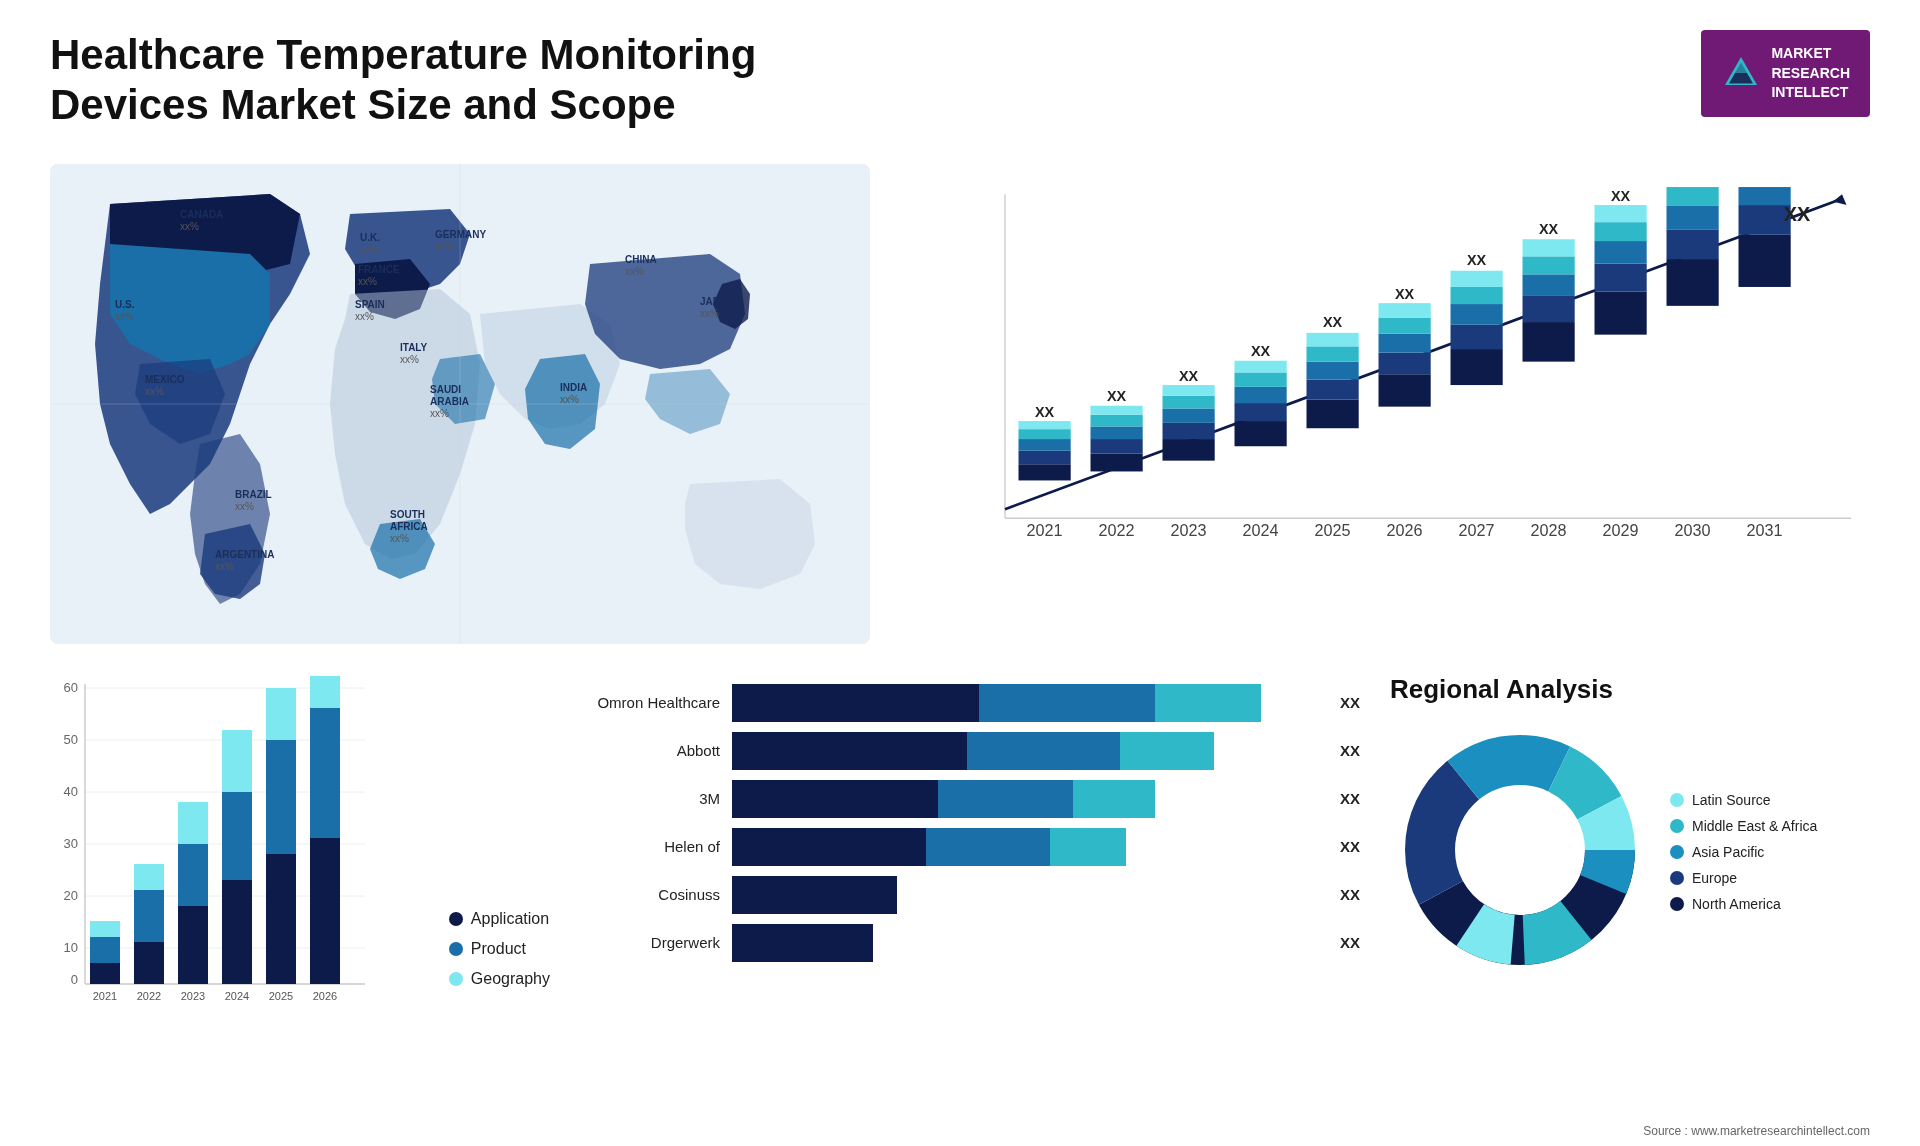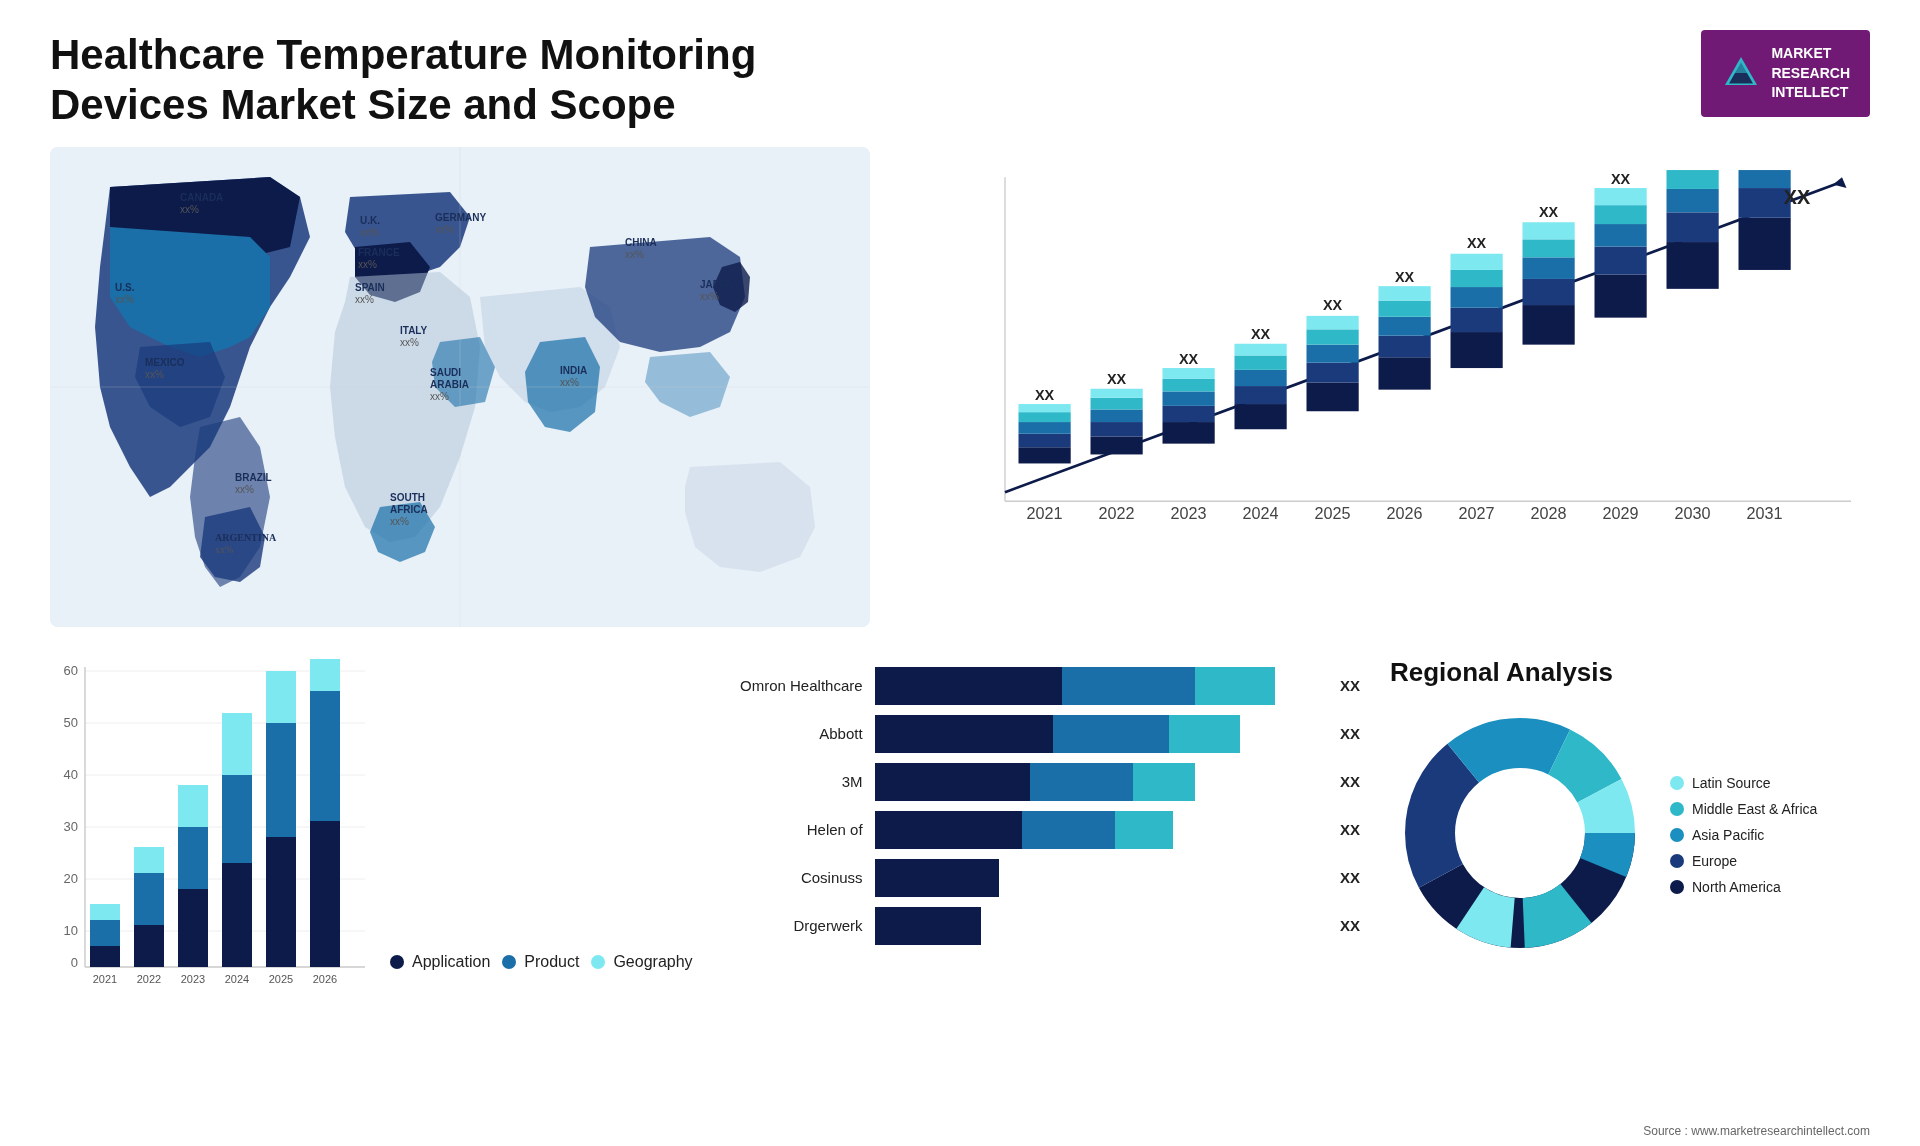--- a/index.html
+++ b/index.html
@@ -15,21 +15,21 @@
       min-height: 1146px;
       background: #fff;
       padding: 30px 50px;
       position: relative;
     }
     
     .header {
       display: flex;
       justify-content: space-between;
       align-items: flex-start;
-      margin-bottom: 16px;
+      margin-bottom: 33px;
     }
     .page-title {
       font-size: 42px;
       font-weight: 700;
       color: #111;
       max-width: 800px;
       line-height: 1.2;
     }
     .logo-area {
       display: flex;
@@ -101,21 +101,21 @@
     .seg-chart-area {
       display: flex;
       gap: 20px;
       align-items: flex-end;
     }
     .seg-svg-wrap {
       flex: 1;
     }
     .seg-legend {
       display: flex;
-      flex-direction: row;
+      flex-direction: column;
       gap: 12px;
       padding-bottom: 30px;
       text-align: right;
     }
     .legend-item {
       display: flex;
       align-items: center;
       gap: 8px;
       font-size: 16px;
       color: #222;
@@ -278,21 +278,21 @@
         <path d="M640,320 L730,315 L760,340 L765,380 L750,410 L710,425 L670,420 L645,400 L635,365 L635,340 Z" fill="#b0c4d8" opacity="0.3"></path>
 
         <line x1="0" y1="240" x2="820" y2="240" stroke="#ccc" stroke-width="0.5" opacity="0.5"></line>
         <line x1="410" y1="0" x2="410" y2="480" stroke="#ccc" stroke-width="0.5" opacity="0.5"></line>
       </svg>
       
       <div class="map-label" style="left:130px;top:45px;">CANADA<span>xx%</span></div>
       <div class="map-label" style="left:65px;top:135px;">U.S.<span>xx%</span></div>
       <div class="map-label" style="left:95px;top:210px;">MEXICO<span>xx%</span></div>
       <div class="map-label" style="left:185px;top:325px;">BRAZIL<span>xx%</span></div>
-      <div class="map-label" style="left:165px;top:385px;font-family:Liberation Serif, serif;">ARGENTINA<span>xx%</span></div>
+      <div class="map-label" style="left:165px;top:385px;">ARGENTINA<span>xx%</span></div>
       <div class="map-label" style="left:310px;top:68px;">U.K.<span>xx%</span></div>
       <div class="map-label" style="left:308px;top:100px;">FRANCE<span>xx%</span></div>
       <div class="map-label" style="left:305px;top:135px;">SPAIN<span>xx%</span></div>
       <div class="map-label" style="left:350px;top:178px;">ITALY<span>xx%</span></div>
       <div class="map-label" style="left:385px;top:65px;">GERMANY<span>xx%</span></div>
       <div class="map-label" style="left:380px;top:220px;">SAUDI<br>ARABIA<span>xx%</span></div>
       <div class="map-label" style="left:340px;top:345px;">SOUTH<br>AFRICA<span>xx%</span></div>
       <div class="map-label" style="left:575px;top:90px;">CHINA<span>xx%</span></div>
       <div class="map-label" style="left:510px;top:218px;">INDIA<span>xx%</span></div>
       <div class="map-label" style="left:650px;top:132px;">JAPAN<span>xx%</span></div>

